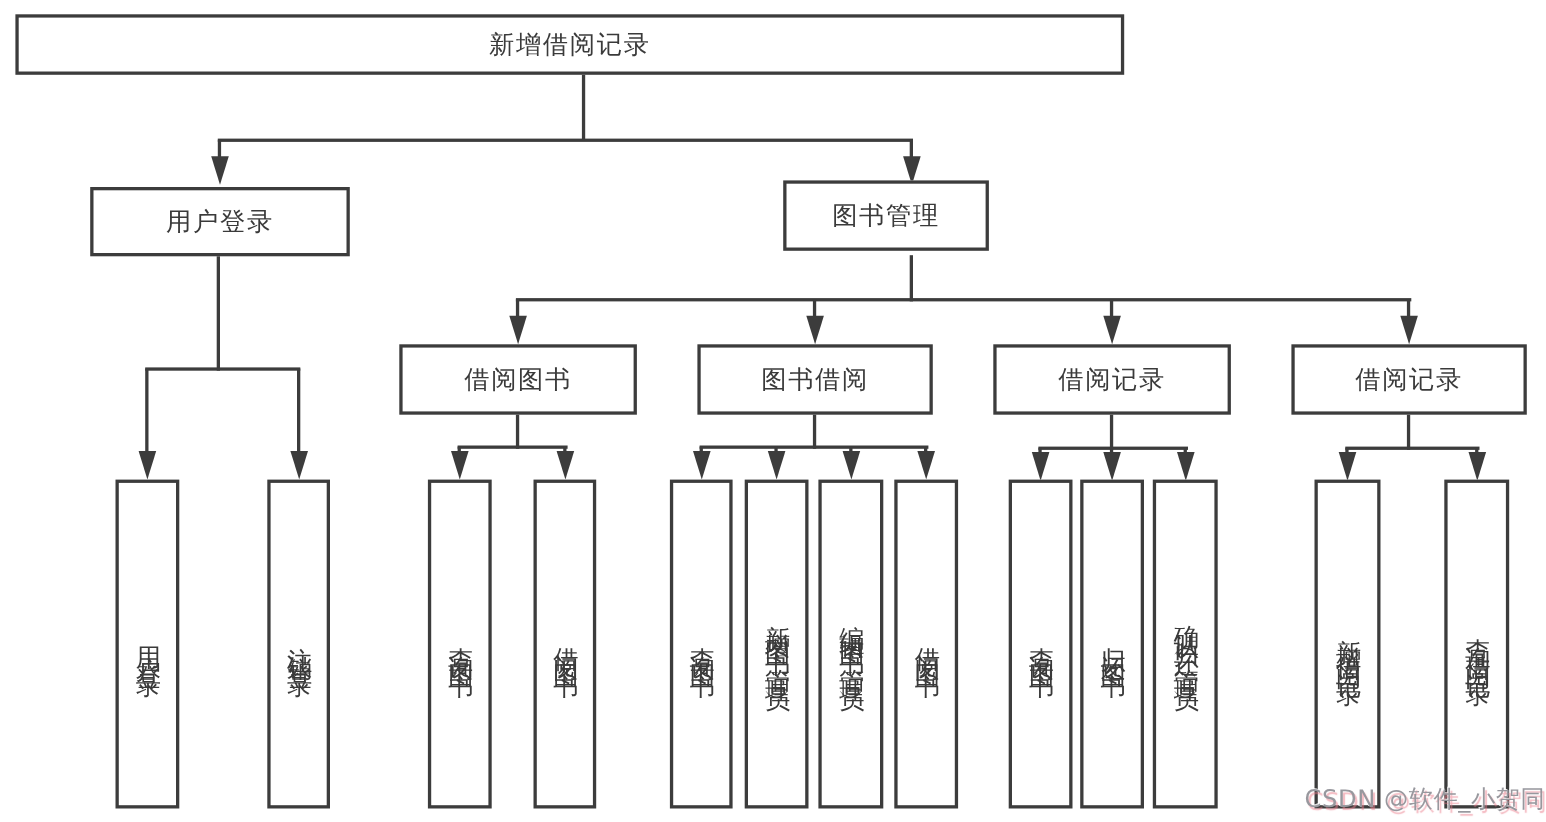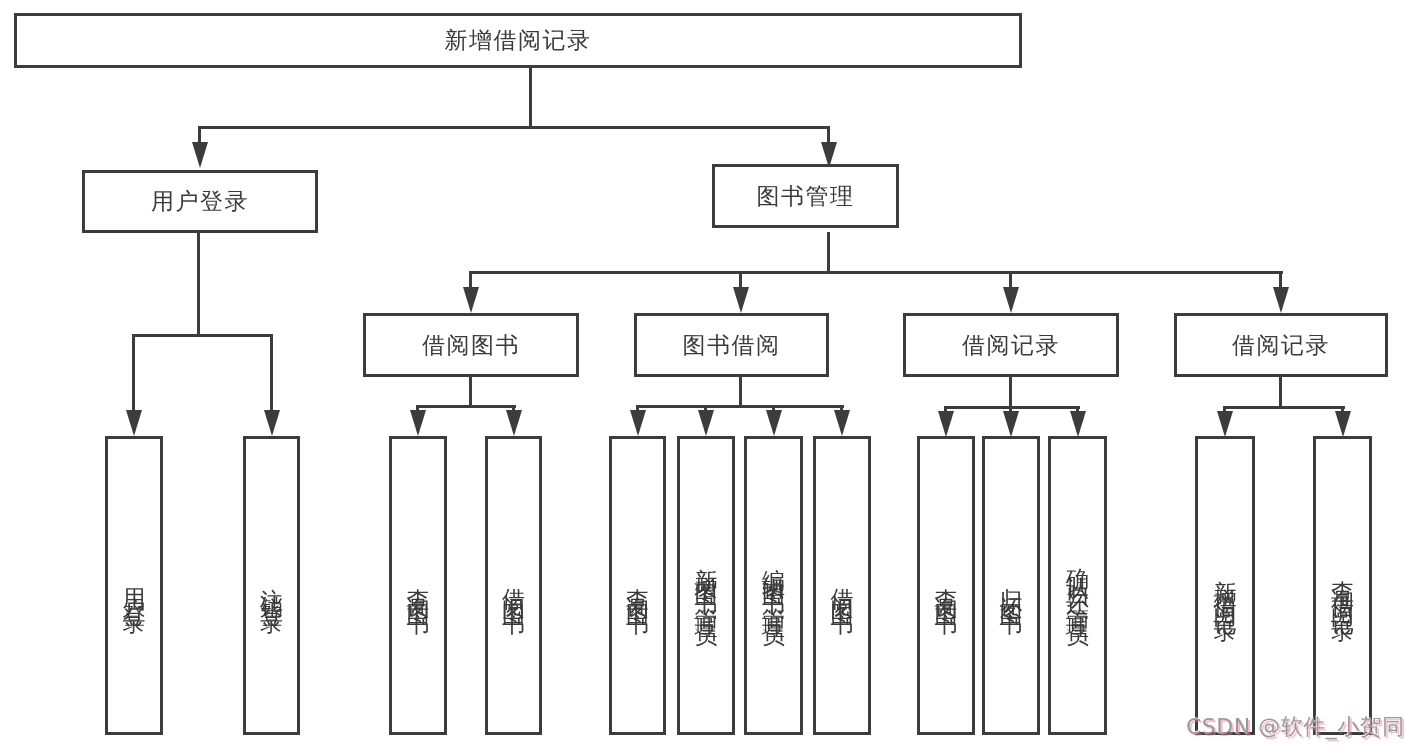--- a/index.html
+++ b/index.html
@@ -62,21 +62,21 @@
   <div class="vline" style="left:469px;top:272px;height:19px"></div>
   <div class="head" style="left:463px;top:287px"></div>
   <div class="vline" style="left:739px;top:272px;height:19px"></div>
   <div class="head" style="left:733px;top:287px"></div>
   <div class="vline" style="left:1009px;top:272px;height:19px"></div>
   <div class="head" style="left:1003px;top:287px"></div>
   <div class="vline" style="left:1279px;top:272px;height:19px"></div>
   <div class="head" style="left:1273px;top:287px"></div>
 
   <div class="node h" style="left:363px;top:313px;width:216px;height:64px">借阅图书</div>
-  <div class="node h" style="left:634px;top:313px;width:195px;height:64px">图书借阅</div>
+  <div class="node h" style="left:634px;top:313px;width:214px;height:64px">图书借阅</div>
   <div class="node h" style="left:903px;top:313px;width:216px;height:64px">借阅记录</div>
   <div class="node h" style="left:1174px;top:313px;width:214px;height:64px">借阅记录</div>
 
   <div class="vline" style="left:469px;top:377px;height:31px"></div>
   <div class="hline" style="left:416px;top:405px;width:100px"></div>
   <div class="vline" style="left:416px;top:406px;height:8px"></div>
   <div class="head" style="left:410px;top:410px"></div>
   <div class="vline" style="left:512px;top:406px;height:8px"></div>
   <div class="head" style="left:506px;top:410px"></div>
 

